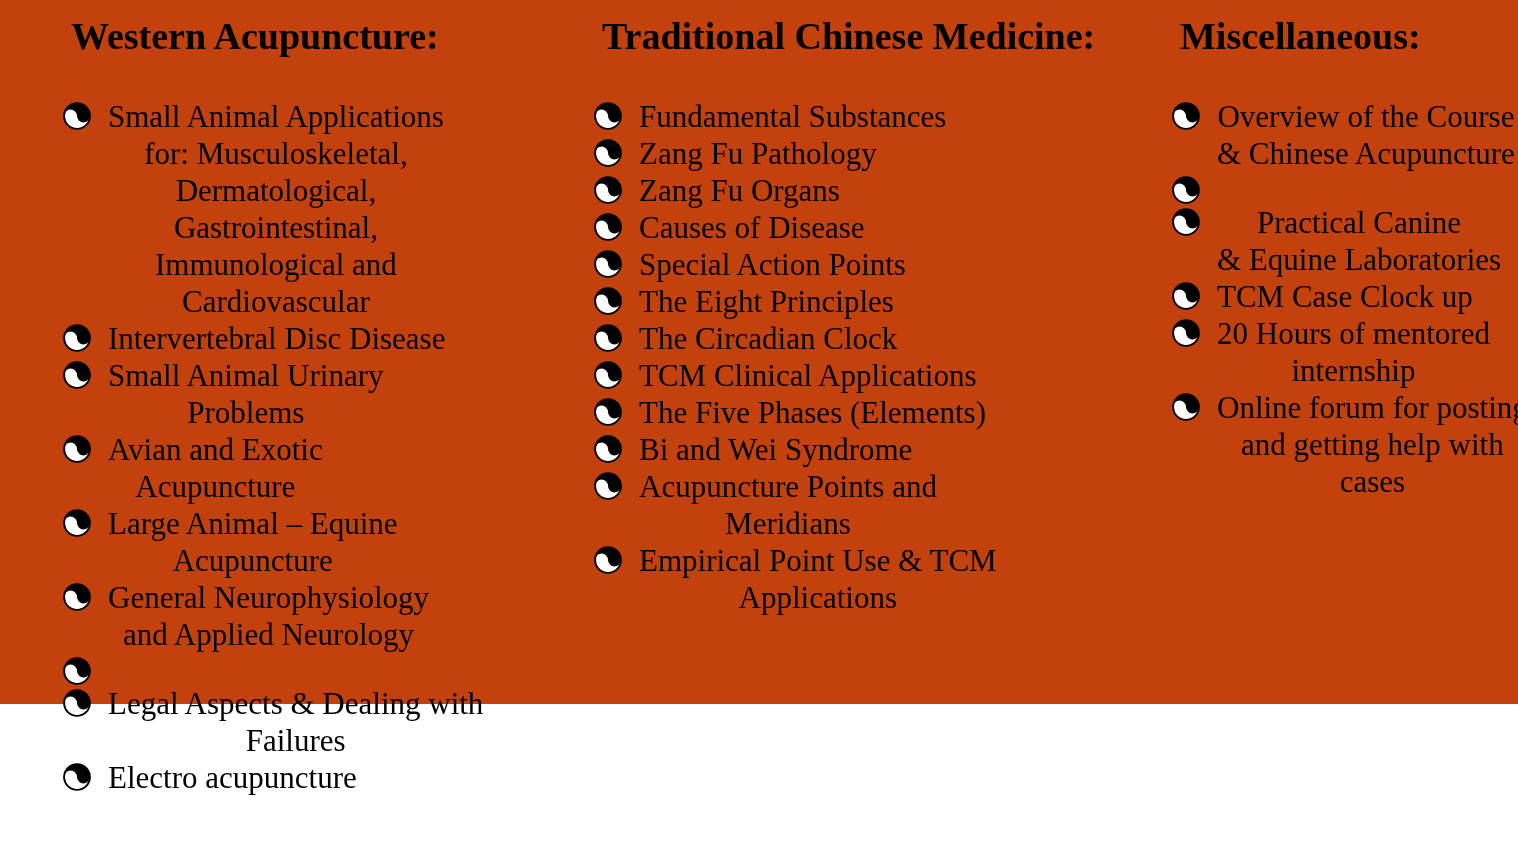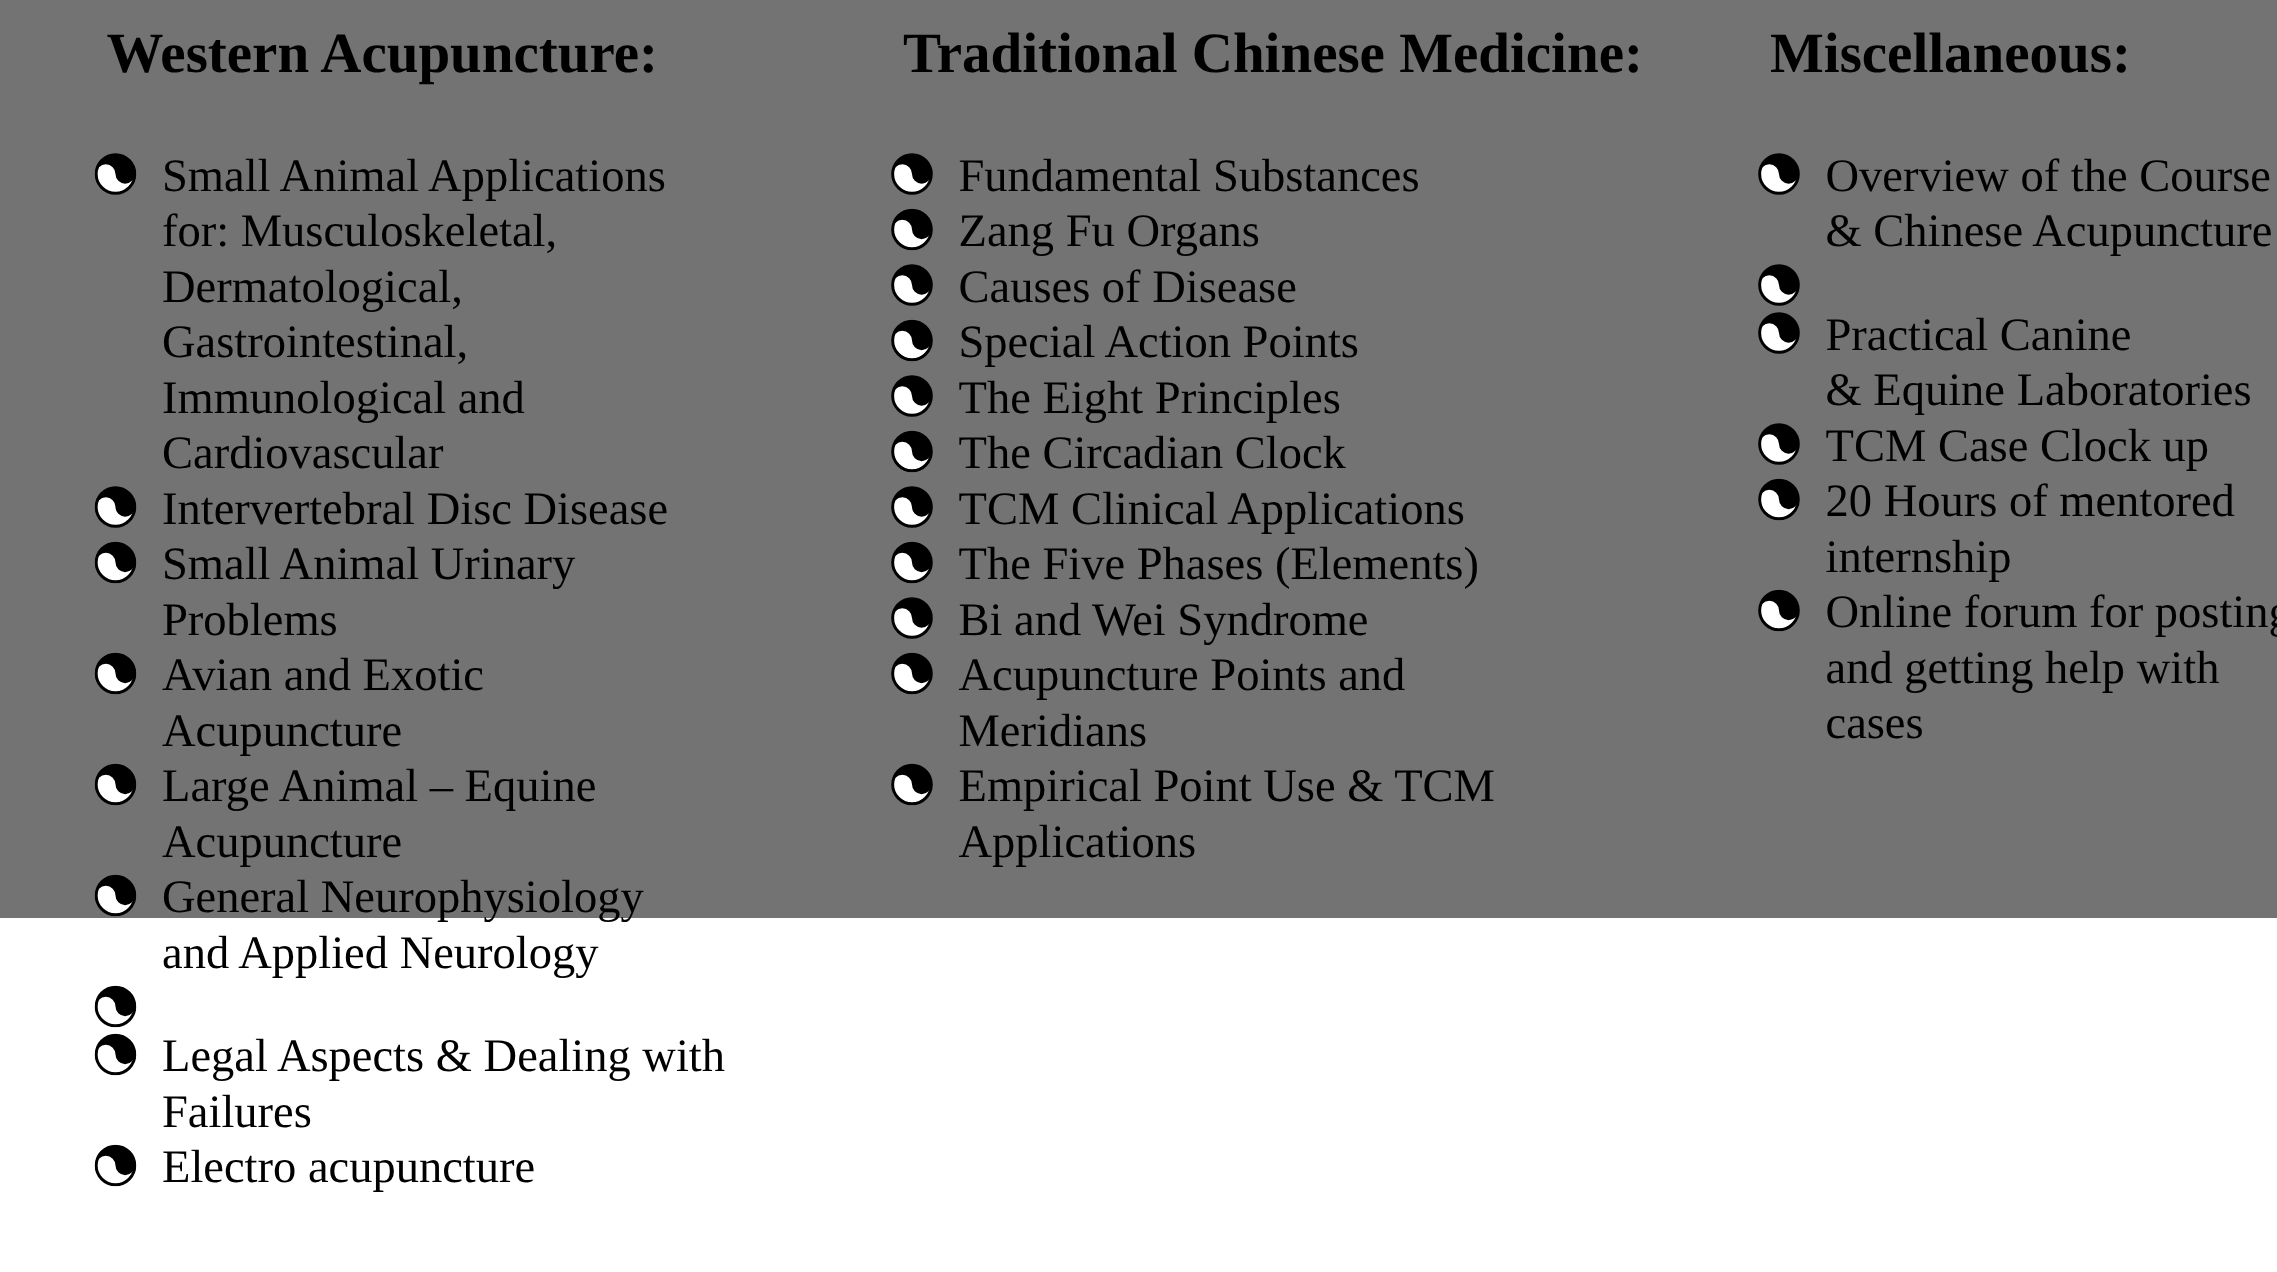--- a/index.html
+++ b/index.html
@@ -10,41 +10,42 @@
   body {
     width: 1518px;
     height: 848px;
     overflow: hidden;
     font-family: "Liberation Serif", "DejaVu Serif", serif;
     color: #000000;
   }
   .page {
     position: relative;
     width: 1518px;
-    height: 612px;
-    background: #737373;
+    height: 704px;
+    background: #c2410c;
   }
   .col {
     position: absolute;
     top: 13px;
   }
   .col-western       { left: 63px;   width: 455px; }
   .col-tcm           { left: 562px;  width: 430px; margin-left: 32px; }
   .col-miscellaneous { left: 1172px; width: 385px; }
   .col-heading {
     font-weight: bold;
     font-size: 38px;
     line-height: 46px;
     margin: 0 0 39px 8px;
     white-space: nowrap;
   }
   ul.course-list {
     list-style: none;
     margin: 0;
     padding: 0;
+    text-align: center;
   }
   li.course-item {
     display: flex;
     align-items: flex-start;
   }
   .bullet {
     flex: 0 0 45px;
     width: 45px;
     padding-top: 4px;
     box-sizing: border-box;
@@ -193,20 +194,31 @@
             <svg width="28" height="28" viewBox="0 0 100 100" aria-hidden="true">
               <circle cx="50" cy="50" r="46" fill="#ffffff" stroke="#000000" stroke-width="7"></circle>
               <path d="M 4,50 A 46,46 0 0 1 96,50 A 23,23 0 0 1 50,50 A 23,23 0 0 0 4,50 Z" fill="#000000"></path>
               <circle cx="27" cy="39" r="8" fill="#ffffff"></circle>
               <circle cx="73" cy="39" r="8" fill="#000000"></circle>
             </svg>
           </span>
           <span class="item-text">Fundamental Substances</span>
         </li>
 
+        <li class="course-item">
+          <span class="bullet">
+            <svg width="28" height="28" viewBox="0 0 100 100" aria-hidden="true">
+              <circle cx="50" cy="50" r="46" fill="#ffffff" stroke="#000000" stroke-width="7"></circle>
+              <path d="M 4,50 A 46,46 0 0 1 96,50 A 23,23 0 0 1 50,50 A 23,23 0 0 0 4,50 Z" fill="#000000"></path>
+              <circle cx="27" cy="39" r="8" fill="#ffffff"></circle>
+              <circle cx="73" cy="39" r="8" fill="#000000"></circle>
+            </svg>
+          </span>
+          <span class="item-text">Zang Fu Pathology</span>
+        </li>
 
         <li class="course-item">
           <span class="bullet">
             <svg width="28" height="28" viewBox="0 0 100 100" aria-hidden="true">
               <circle cx="50" cy="50" r="46" fill="#ffffff" stroke="#000000" stroke-width="7"></circle>
               <path d="M 4,50 A 46,46 0 0 1 96,50 A 23,23 0 0 1 50,50 A 23,23 0 0 0 4,50 Z" fill="#000000"></path>
               <circle cx="27" cy="39" r="8" fill="#ffffff"></circle>
               <circle cx="73" cy="39" r="8" fill="#000000"></circle>
             </svg>
           </span>

